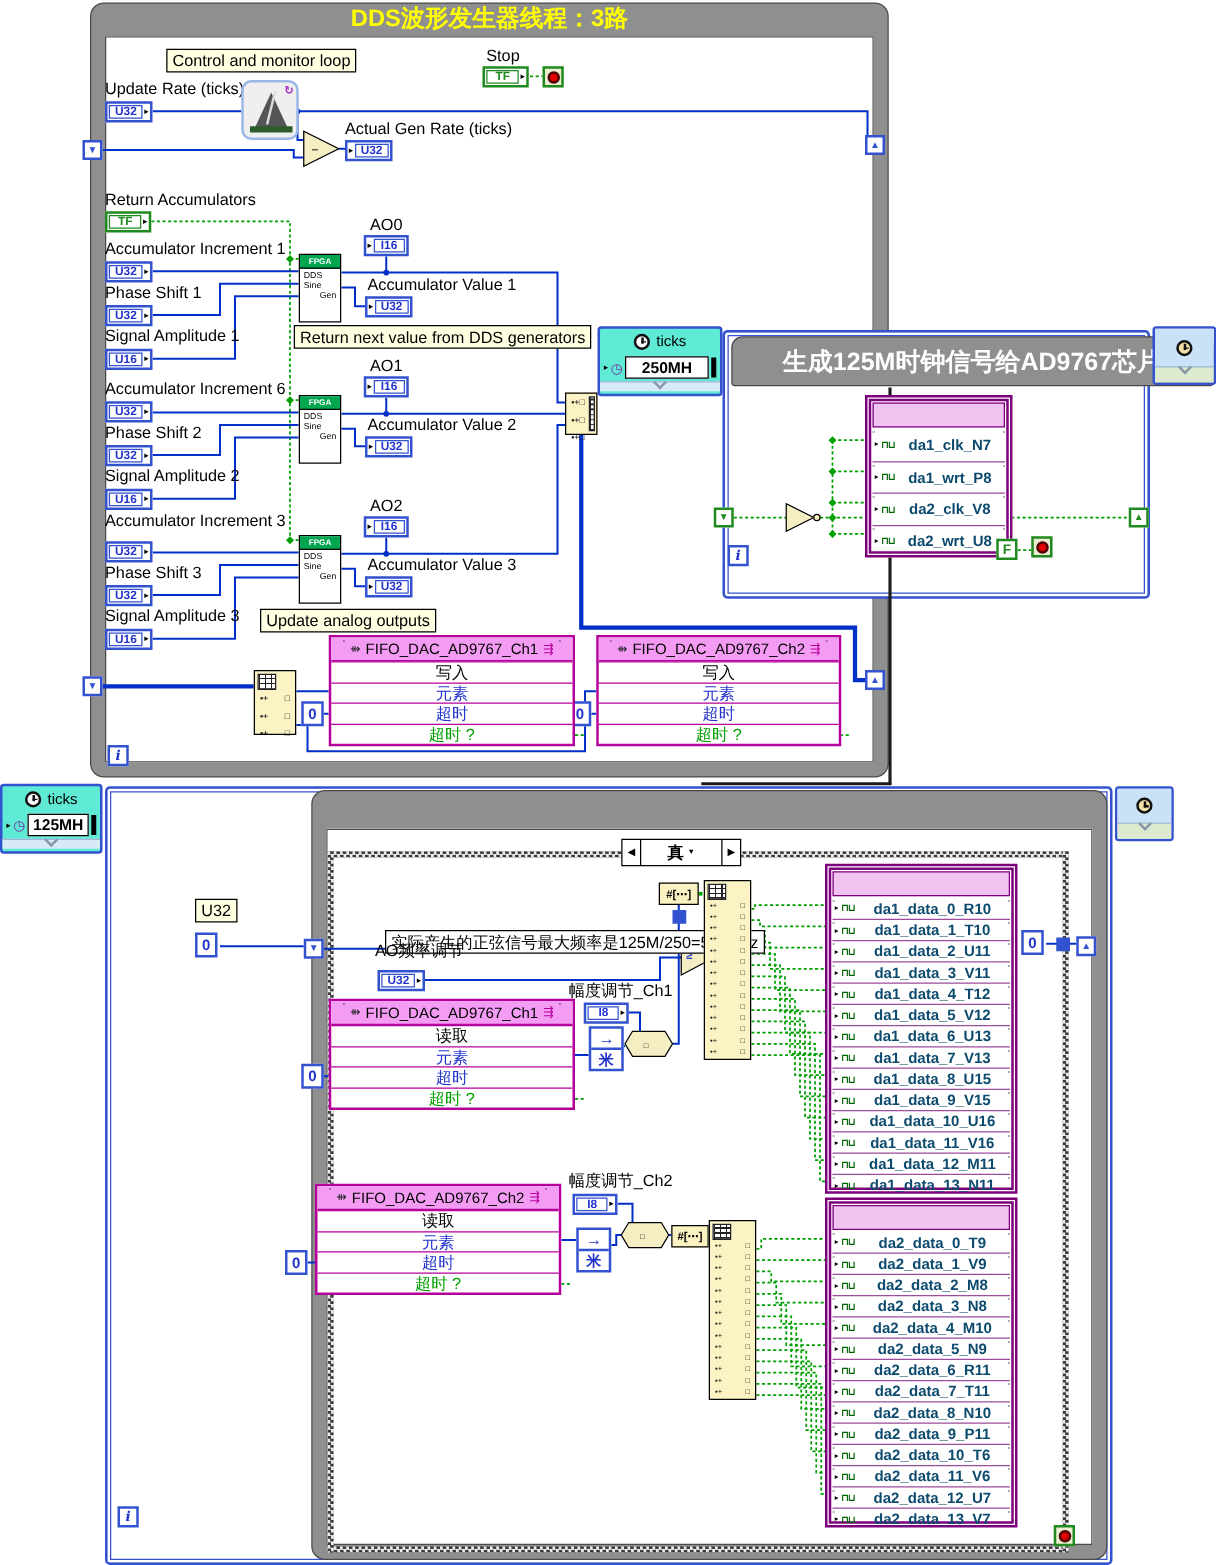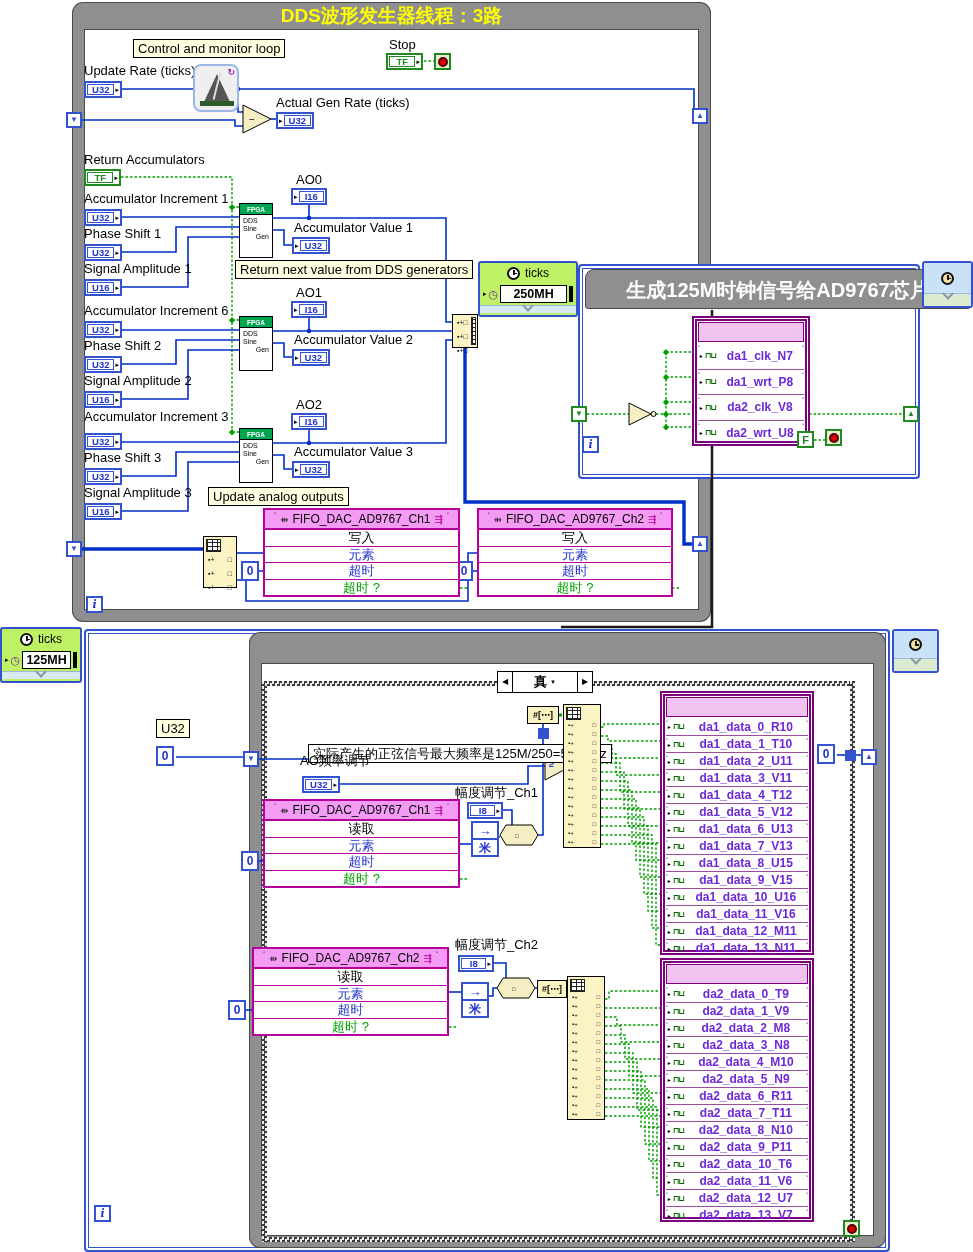--- a/index.html
+++ b/index.html
@@ -62,42 +62,42 @@
   .fr{height:16.5px;border-top:1px solid #B5009B;text-align:center;font-size:13px;line-height:16px}
   .fr.c0{color:#000}.fr.c1{color:#2233CC}.fr.c2{color:#00A000}
   
   .danode{position:absolute;background:#fff;border:5px double #7D007D;z-index:4;padding:0 1px}
   .dahead{height:20px;background:#F2C3F0;border:1px solid #7D007D;margin:1px 0}
   .iorow{height:var(--rh,17px);display:flex;align-items:center;border-top:1px solid #9C4D9C;font-size:12px}
   .iorow:first-of-type{border-top:none}
   .crn{font-size:5px;align-self:flex-start;line-height:6px;color:#000}
   .ain{font-size:6px;color:#000}
   .sqw{color:#006400;font-size:8px;font-weight:bold;margin:0 2px;letter-spacing:-1px}
-  .iolbl{flex:1;text-align:center;color:#6d28d9;font-weight:bold;font-size:12px;white-space:nowrap}
+  .iolbl{flex:1;text-align:center;color:#0c4a6e;font-weight:bold;font-size:12px;white-space:nowrap}
   
   .ynode{position:absolute;background:#FBF3C4;border:1px solid #000;z-index:4;padding:1px}
   .gridicon{width:15px;height:13px;border:1px solid #222;margin:1px;
      background:repeating-linear-gradient(90deg,#222 0 1px,transparent 1px 5px),
                 repeating-linear-gradient(0deg,#222 0 1px,transparent 1px 4px),#fff}
   .tr{display:flex;justify-content:space-between;padding:0 3px;font-size:6px;line-height:9px;height:9px;color:#111}
   .tr3 .tr{height:14px;line-height:14px;font-size:7px}
   .hashnode{position:absolute;background:#FAF2C0;border:1px solid #000;z-index:4;color:#000;
         font-size:9px;font-weight:bold;display:flex;align-items:center;justify-content:center}
   .scalebox{position:absolute;width:28px;height:36px;border:2px solid #3352CF;background:#fff;z-index:4;
         display:flex;flex-direction:column}
   .scalebox .s1{flex:1.2;border-bottom:2px solid #3352CF;color:#2233CC;font-weight:bold;font-size:13px;
         display:flex;align-items:center;justify-content:center}
   .scalebox .s2{flex:1;color:#2233CC;font-weight:bold;font-size:12px;display:flex;align-items:center;justify-content:center}
   
   .dds{position:absolute;width:34px;height:55px;border:1px solid #000;background:#fff;z-index:4;font-size:7px;line-height:8px}
   .ddsh{height:11px;background:#00A550;color:#fff;font-size:6.5px;font-weight:bold;text-align:center;line-height:11px;border-bottom:1px solid #000}
   .ddsb{padding:2px 0 0 3px}
   .ddsb .g{display:block;text-align:right;padding-right:3px}
   
-  .tsrc{position:absolute;border:2px solid #3352CF;background:#bef264;z-index:5;border-radius:3px}
+  .tsrc{position:absolute;border:2px solid #3352CF;background:#5eead4;z-index:5;border-radius:3px}
   .ts1{display:flex;align-items:center;justify-content:center;gap:5px;height:20px;font-size:12px}
   .clk{width:13px;height:13px;border-radius:50%;background:#fff;border:2px solid #111;position:relative;flex:none}
   .clk::after{content:"";position:absolute;left:4px;top:1px;width:1.5px;height:5px;background:#111}
   .clk::before{content:"";position:absolute;left:4px;top:4px;width:4px;height:1.5px;background:#111}
   .clk.gold{background:#F2DFA8}
   .ts2{display:flex;align-items:center;gap:2px;padding:0 3px;height:22px}
   .ts2 .ar2{font-size:7px}
   .ts2 .sw{color:#7030A0;font-size:11px}
   .ts2 .rate{flex:1;background:#fff;border:1px solid #000;font-size:12.5px;font-weight:bold;text-align:center;height:18px;line-height:16px;white-space:nowrap;overflow:hidden}
   .ts2 .slot{width:4px;height:16px;background:#000}

